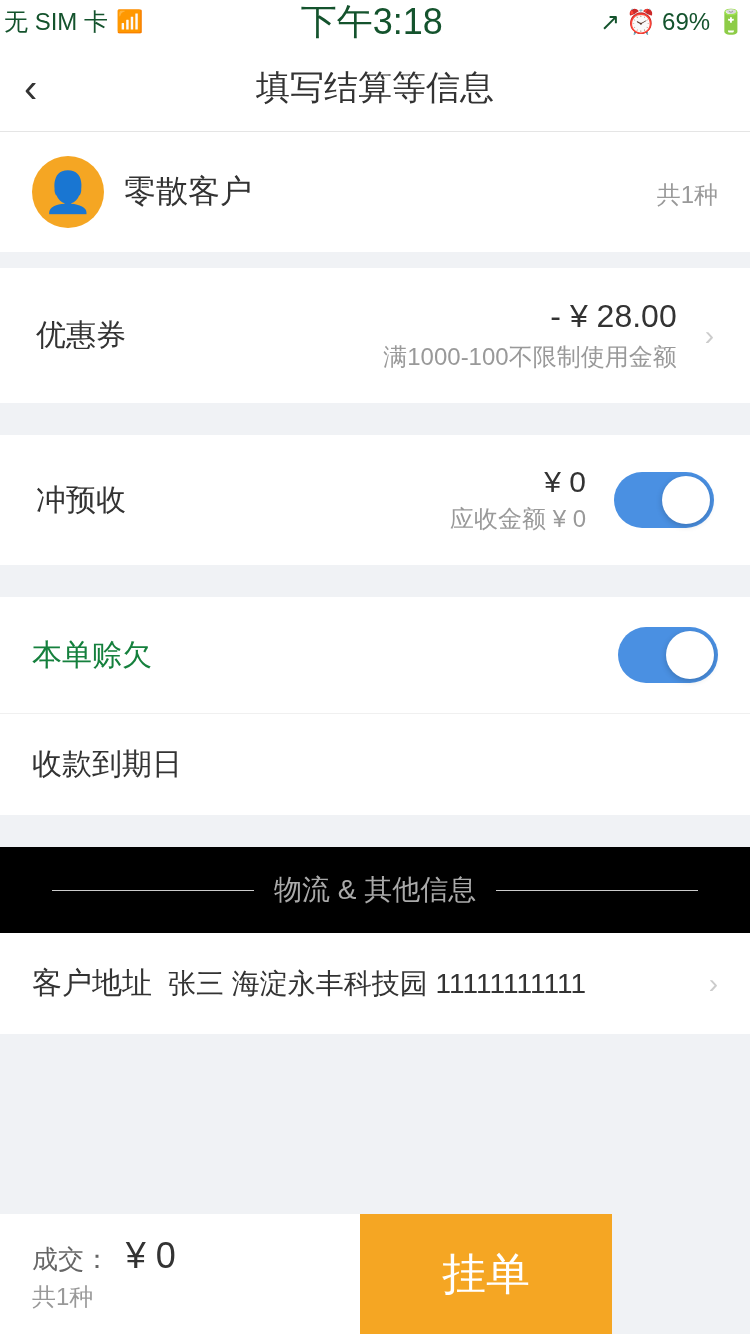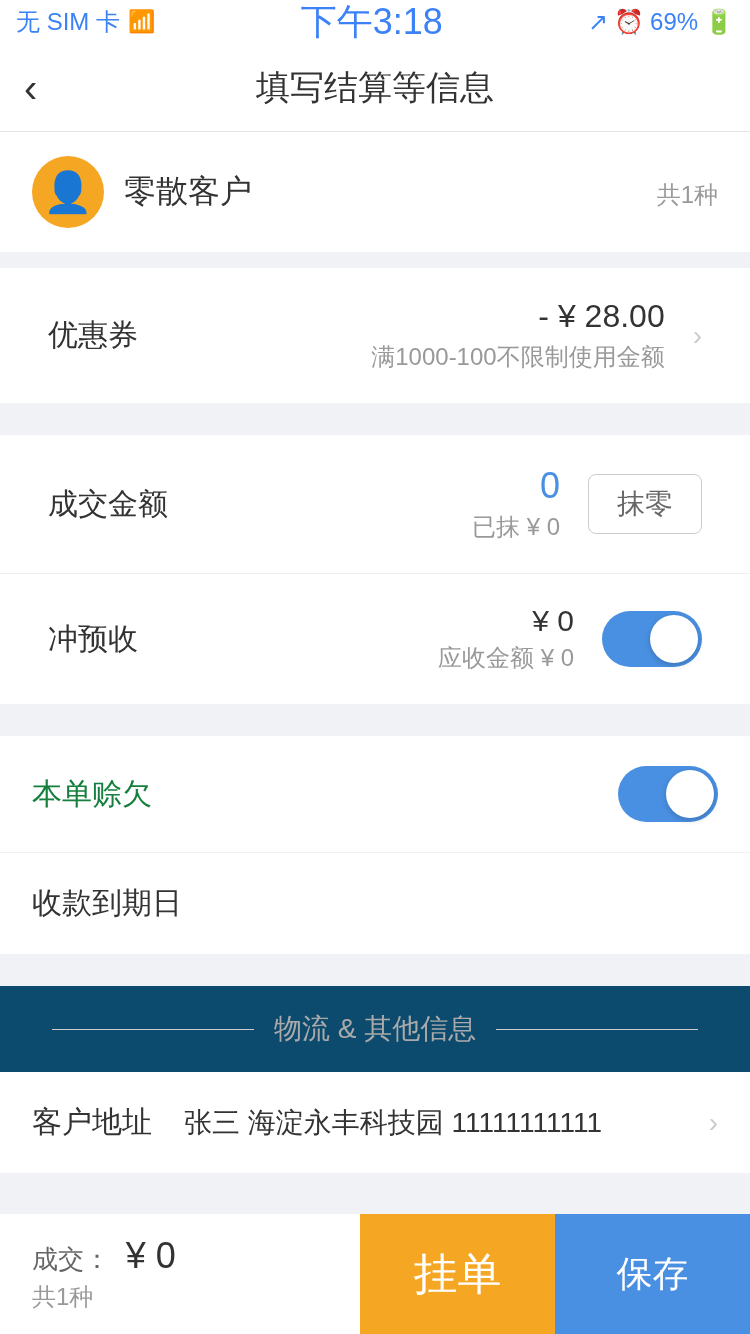--- a/index.html
+++ b/index.html
@@ -14,23 +14,23 @@
       color: #333;
     }
 
     
     .status-bar {
       background: #fff;
       height: 44px;
       display: flex;
       align-items: center;
       justify-content: space-between;
-      padding: 0 16px;
+      padding: 0 4px;
       font-size: 24px;
-      color: #3b82f6;
+      color: #14532d;
     }
     .status-left { display: flex; align-items: center; gap: 8px; }
     .status-center { font-size: 36px; font-weight: 400; }
     .status-right { display: flex; align-items: center; gap: 6px; font-size: 24px; }
 
     
     .nav-bar {
       background: #fff;
       height: 88px;
       display: flex;
@@ -82,21 +82,21 @@
     .customer-right { text-align: right; }
     .total-amount { font-size: 30px; color: #333; }
     .total-count { font-size: 24px; color: #999; margin-top: 6px; }
 
     
     .row-item {
       background: #fff;
       display: flex;
       align-items: center;
       justify-content: space-between;
-      padding: 30px 48px;
+      padding: 30px 36px;
       border-bottom: 1px solid #f0f0f0;
       min-height: 100px;
     }
     .row-item:last-child { border-bottom: none; }
     .row-label { font-size: 30px; color: #333; }
     .row-right { display: flex; align-items: center; gap: 28px; }
     .row-value-block { text-align: right; }
 
     
     .coupon-discount { font-size: 32px; color: #333; font-weight: 500; }
@@ -164,21 +164,21 @@
       display: flex;
       align-items: flex-start;
       padding: 30px 32px;
       border-top: 1px solid #f0f0f0;
     }
     .date-label { font-size: 30px; color: #333; margin-right: 32px; }
     .date-value { font-size: 30px; color: #333; }
 
     
     .logistics-header {
-      background: #0c4a6e;
+      background: #000000;
       text-align: left;
       padding: 24px 32px;
       position: relative;
       display: flex;
       align-items: center;
       justify-content: center;
     }
     .logistics-header::before,
     .logistics-header::after {
       content: '';
@@ -188,32 +188,32 @@
       margin: 0 20px;
     }
     .logistics-title { font-size: 28px; color: #aaa; white-space: nowrap; }
 
     
     .address-row {
       background: #fff;
       display: flex;
       align-items: center;
       padding: 30px 32px;
-      gap: 32px;
+      gap: 16px;
     }
     .address-label { font-size: 30px; color: #333; flex-shrink: 0; }
     .address-value { font-size: 28px; color: #333; flex: 1; }
     .chevron-right { font-size: 28px; color: #ccc; }
 
     
     .footer {
       position: fixed;
       bottom: 0;
       left: 0;
-      width: 750px;
+      width: 612px;
       height: 120px;
       background: #fff;
       display: flex;
       align-items: center;
     }
     .footer-info {
       flex: 0 0 360px;
       padding: 0 32px;
     }
     .footer-deal { font-size: 26px; color: #666; }
@@ -293,30 +293,20 @@
         <div class="coupon-desc">满1000-100不限制使用金额</div>
       </div>
       <span class="chevron-right">›</span>
     </div>
   </div>
 </div>
 
 <div class="section-divider"></div>
 
 <div class="card">
-  <div class="row-item">
-    <span class="row-label">成交金额</span>
-    <div class="row-right">
-      <div class="row-value-block">
-        <div class="amount-value">0</div>
-        <div class="amount-sub">已抹  ¥ 0</div>
-      </div>
-      <button class="round-off-btn">抹零</button>
-    </div>
-  </div>
 
   <div class="row-item">
     <span class="row-label">冲预收</span>
     <div class="row-right">
       <div class="row-value-block">
         <div class="pre-receive-value">¥ 0</div>
         <div class="pre-receive-sub">应收金额 ¥ 0</div>
       </div>
       <div class="toggle">
         <div class="toggle-knob"></div>
@@ -357,14 +347,13 @@
 
 <div class="footer">
   <div class="footer-info">
     <div>
       <span class="footer-deal">成交：</span>
       <span class="footer-amount">¥ 0</span>
     </div>
     <div class="footer-count">共1种</div>
   </div>
   <div class="footer-btn-hang">挂单</div>
-  <div class="footer-btn-save">保存</div>
 </div>
 
 </body></html>

